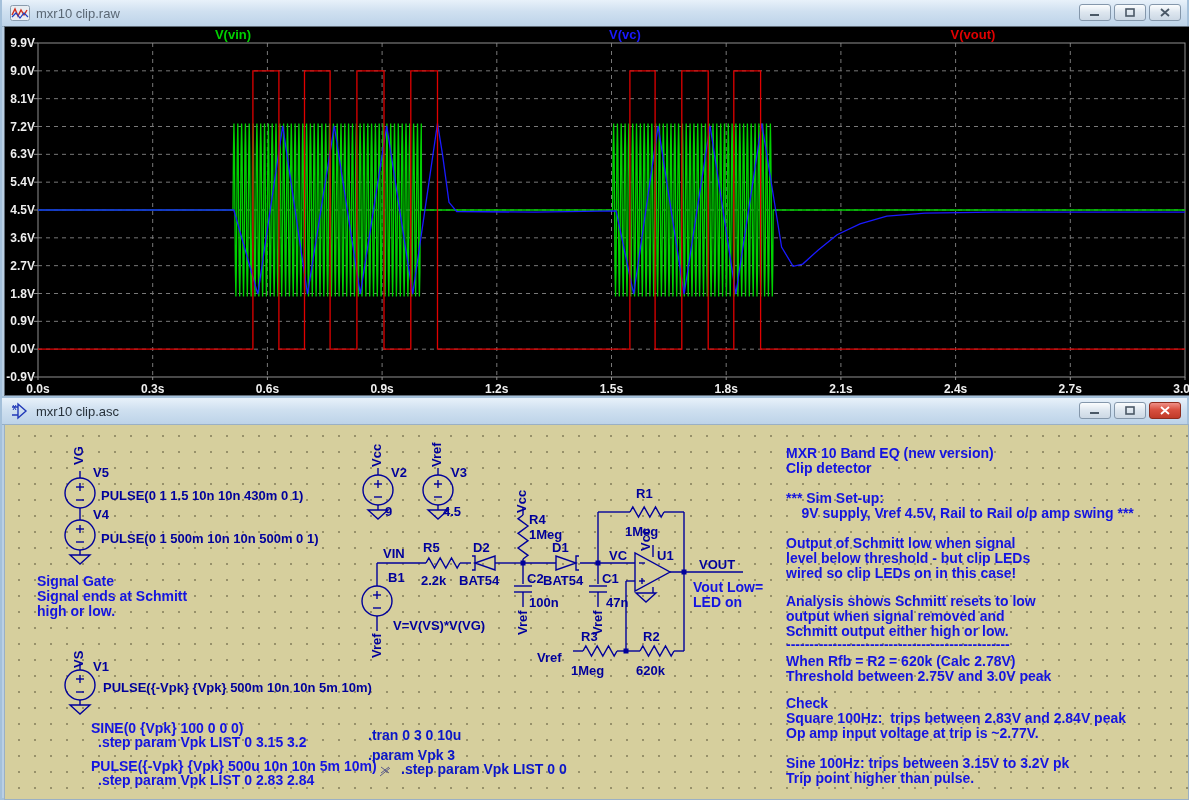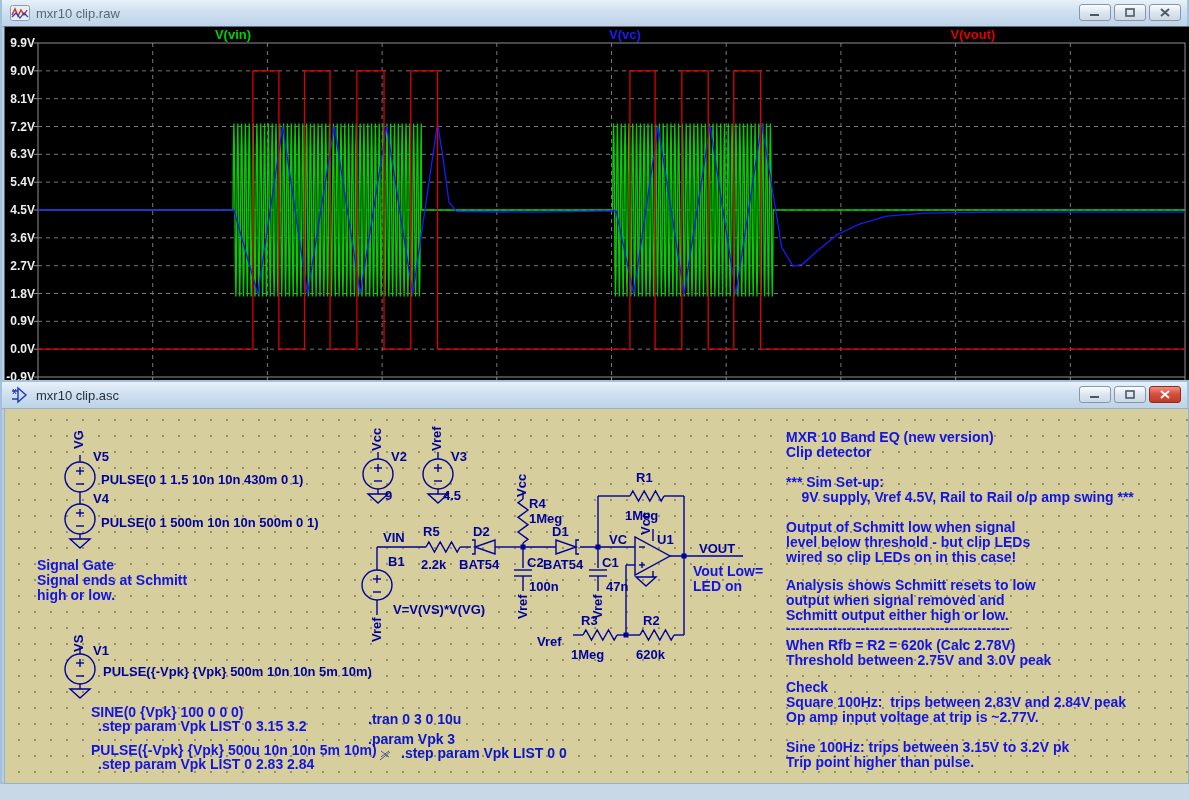--- a/index.html
+++ b/index.html
@@ -19,21 +19,21 @@
   .wbtn svg{display:block;}
   .wbtn.red{background:linear-gradient(#ef9086,#d8503f 45%,#c03a28);border-color:#8d2c1e;}
   .plot-area{position:absolute;left:2px;top:26px;width:1185px;height:368px;
     background:#000;border:1px solid #5f6b77;box-sizing:content-box;}
   .schem-area{position:absolute;left:2px;top:26px;width:1185px;height:376px;
     background-color:#d6cf9d;
     background-image:radial-gradient(#97916a 1px,rgba(0,0,0,0) 1.4px);
     background-size:16px 16px;background-position:6px 3px;
     border:1px solid #9ab0c4;box-sizing:border-box;overflow:hidden;}
   #win-plot{top:0;height:492px;background:#b9cfe4;border:2px solid #a4c0da;border-top:none;}
-  #win-schem{top:380px;height:404px;background:#b9cfe4;border:2px solid #a4c0da;}
+  #win-schem{top:396px;height:404px;background:#b9cfe4;border:2px solid #a4c0da;}
   svg text{font-family:"Liberation Sans","DejaVu Sans",sans-serif;}
   .axis-label{fill:#efefef;font-size:12px;font-weight:bold;}
   .legend-label{font-size:13px;font-weight:bold;}
 </style>
 </head>
 <body>
 <div id="app">
 
 <div class="win" id="win-plot">
   <div class="titlebar">

